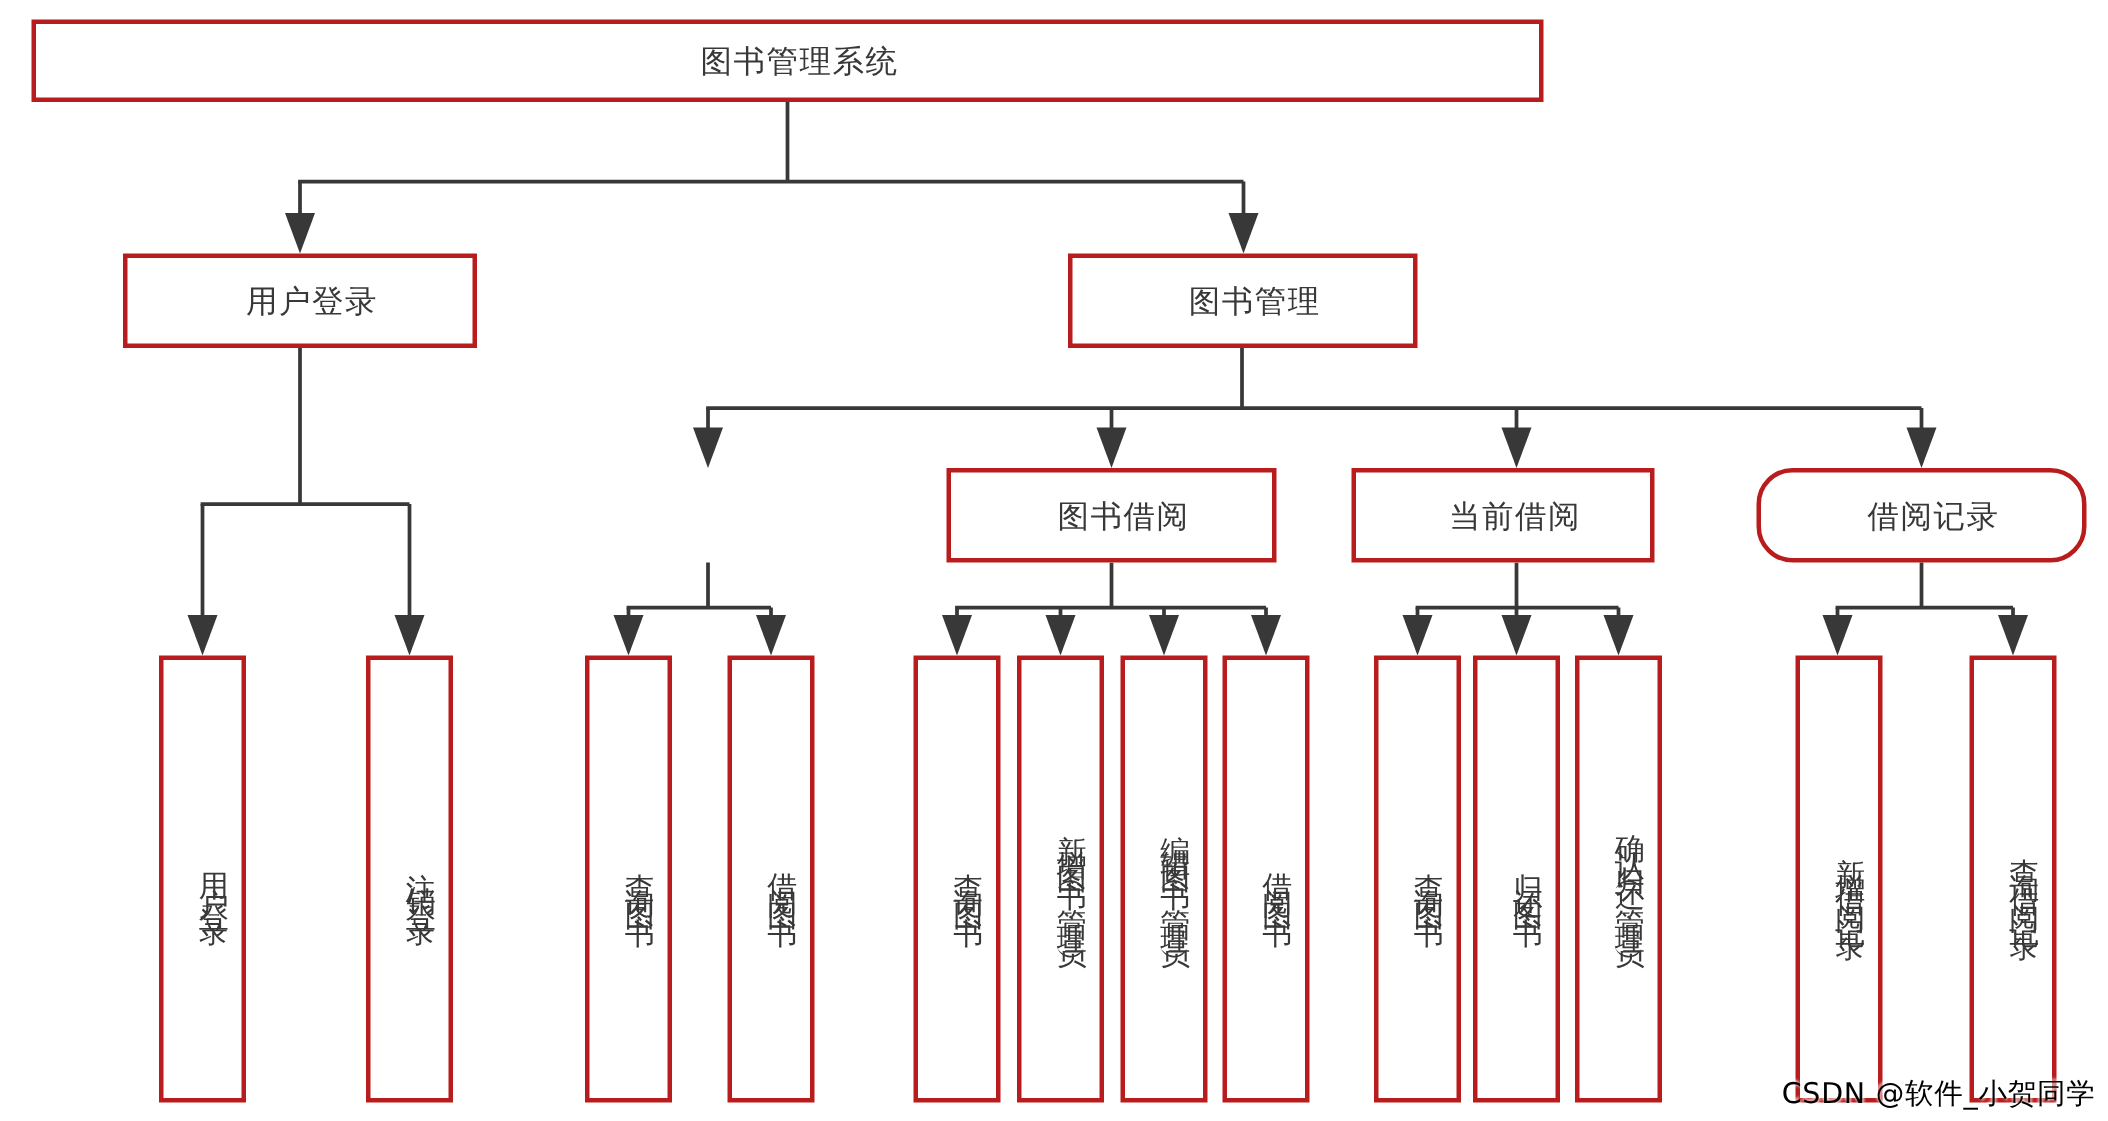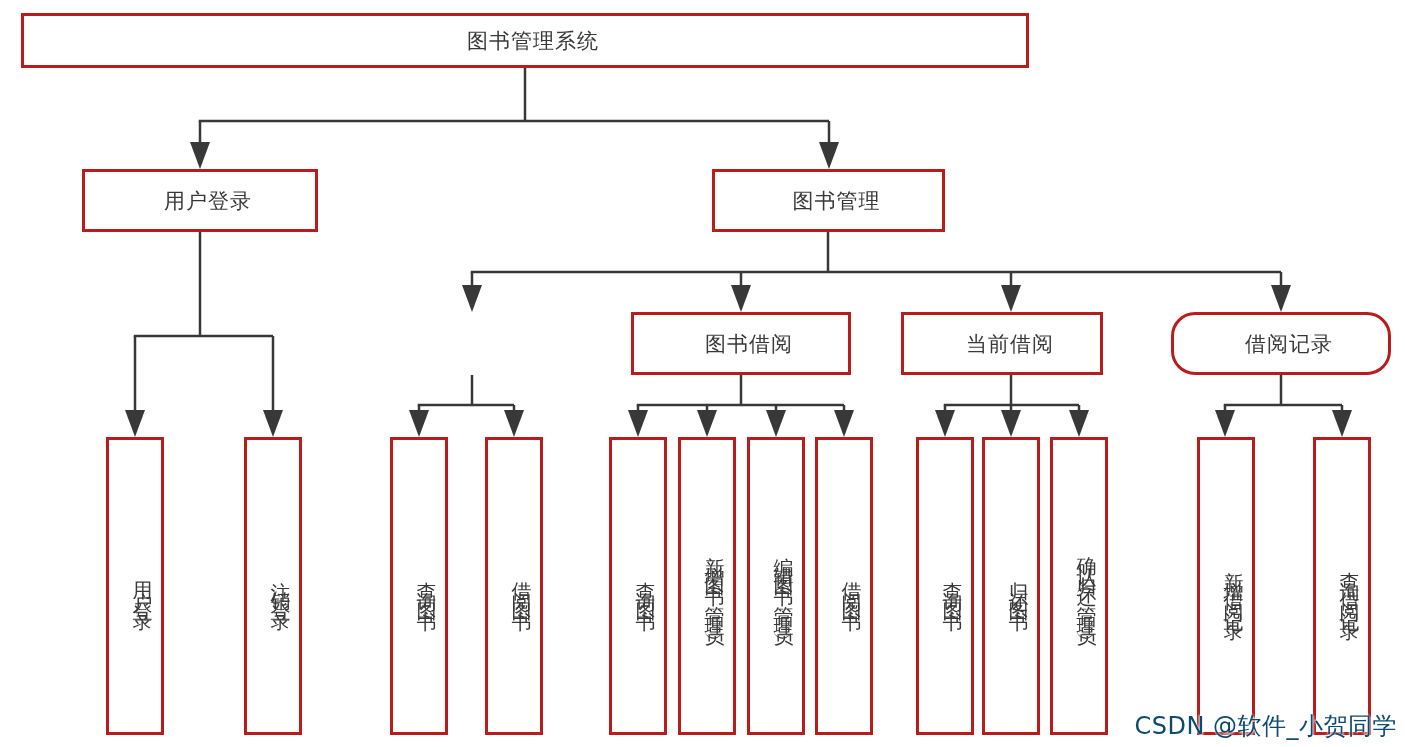--- a/index.html
+++ b/index.html
@@ -53,22 +53,22 @@
     letter-spacing: 10px;
     line-height: 1;
     color: #383838;
     white-space: nowrap;
   }
   .watermark {
     position: absolute;
     right: 8px;
     bottom: 5px;
     z-index: 5;
-    font-size: 24px;
-    color: #0c4a6e;
+    font-size: 19px;
+    color: #000000;
     letter-spacing: 0.5px;
     text-shadow: 1px 1px 2px rgba(255,255,255,0.9), -1px -1px 2px rgba(255,255,255,0.9);
     white-space: nowrap;
   }
 </style>
 </head>
 <body>
 
 <div class="canvas">
 

